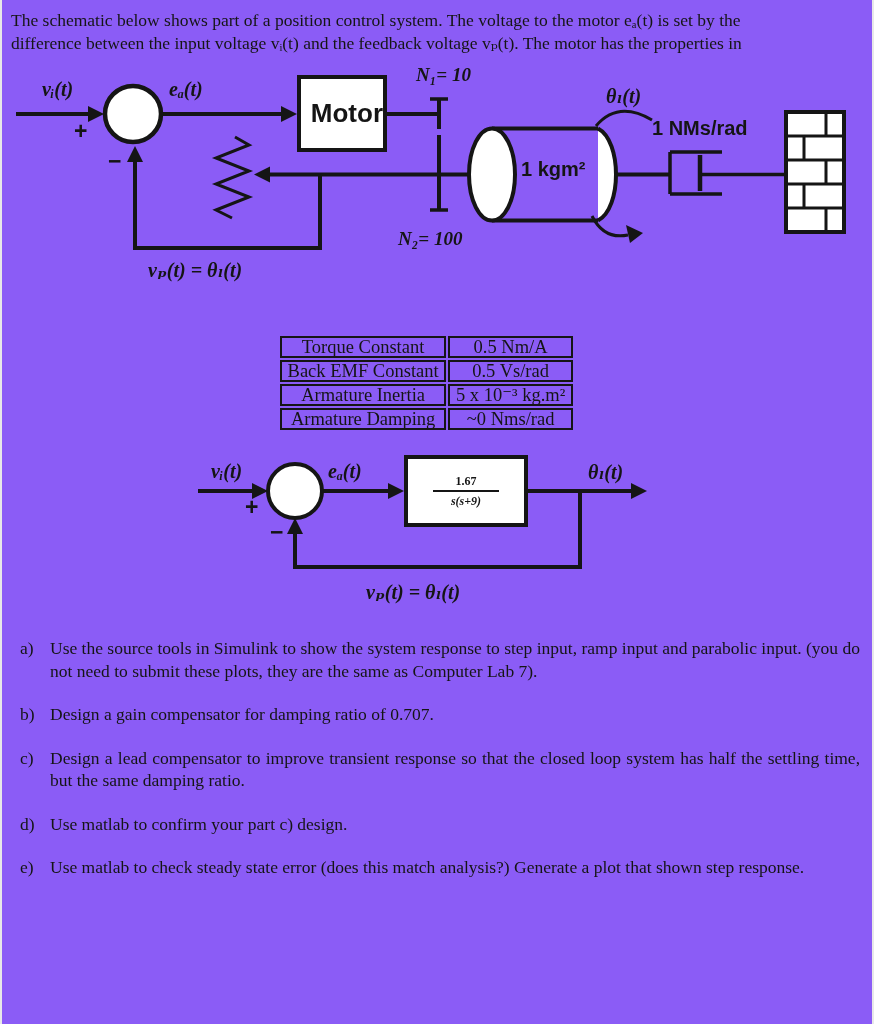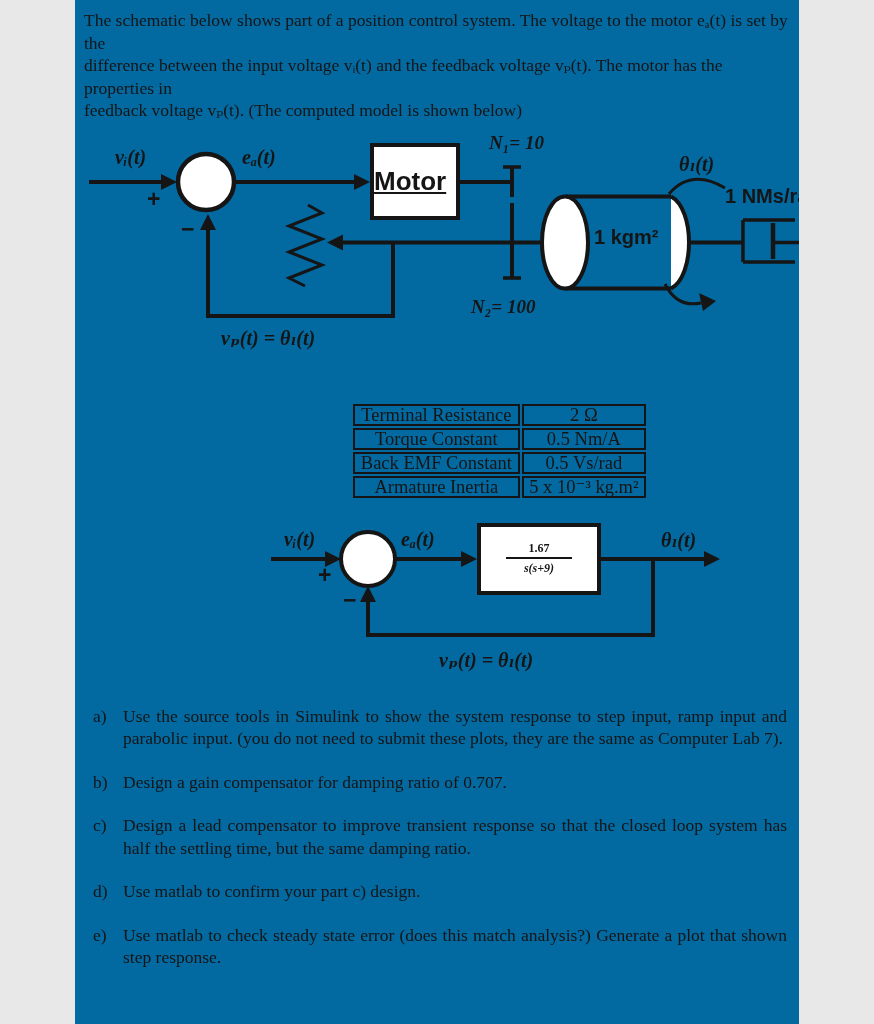--- a/index.html
+++ b/index.html
@@ -1,37 +1,37 @@
 <!DOCTYPE html>
 <html><head>
 <meta charset="utf-8">
 <style>
   html,body { margin:0; padding:0; background:#e8e8e8; }
   .page {
-    position:relative; width:724px; height:1024px; margin:0 auto;
-    background:#0369a1; color:#151515; overflow:hidden;
+    position:relative; width:870px; height:1024px; margin:0 auto;
+    background:#8b5cf6; color:#151515; overflow:hidden;
     font-family:"Liberation Serif","DejaVu Serif",serif;
   }
   
   .intro { padding:9px 9px 0 9px; font-size:17.5px; line-height:22.5px; }
   .iline { white-space:normal; }
   
   .diagram { position:relative; width:874px; }
   .schematic { height:250px; margin-top:8px; }
   .bd { height:165px; margin-top:18px; }
   svg.layer { position:absolute; left:0; top:0; }
   .lbl { position:absolute; white-space:nowrap; }
   .math { font-family:"Liberation Serif","DejaVu Serif",serif; font-style:italic; font-weight:bold; font-size:20px; }
   .math-sm { font-size:19px; }
   .sign { font-family:"Liberation Sans","DejaVu Sans",sans-serif; font-weight:bold; font-size:23px; font-style:normal; line-height:1; }
   .sans-lbl { font-family:"Liberation Sans","DejaVu Sans",sans-serif; font-weight:600; font-size:20px; }
   .motor-box {
     position:absolute; left:295px; top:13px; width:90px; height:77px; box-sizing:border-box;
-    border:4px solid #151515; display:flex; align-items:center; justify-content:flex-start;
-    font:bold 26px "Liberation Sans","DejaVu Sans",sans-serif; background:#fff;text-decoration:underline;
+    border:4px solid #151515; display:flex; align-items:center; justify-content:flex-end;
+    font:bold 26px "Liberation Sans","DejaVu Sans",sans-serif; background:#fff;
   }
   .tf-box {
     position:absolute; left:402px; top:5px; width:124px; height:72px; box-sizing:border-box;
     border:4px solid #151515; display:flex; flex-direction:column; align-items:center; justify-content:center;
     font-family:"Liberation Serif","DejaVu Serif",serif; font-weight:bold; font-size:12px; background:#fff;
   }
   .tf-bar { width:66px; border-top:2.5px solid #151515; margin:1px 0 2px 0; }
   .tf-den { font-style:italic; }
   
   .table-wrap { width:297px; margin:22px 0 0 276px; }
@@ -52,21 +52,20 @@
   svg .stroke { stroke:#151515; fill:none; }
 </style>
 </head>
 <body>
 
 <div class="page">
 
   <div class="intro">
     <div class="iline">The schematic below shows part of a position control system. The voltage to the motor eₐ(t) is set by the</div>
     <div class="iline">difference between the input voltage vᵢ(t) and the feedback voltage vₚ(t). The motor has the properties in</div>
-    <div class="iline">feedback voltage vₚ(t). (The computed model is shown below)</div>
   </div>
 
   <div class="diagram schematic">
     <svg class="layer" width="874" height="250" viewBox="0 0 874 250">
 
       <path class="stroke" stroke-width="4" d="M14 52 H88"></path>
       <path class="stroke" stroke-width="4" d="M159 52 H281"></path>
       <path class="stroke" stroke-width="4" d="M385 52 H437"></path>
       <path class="stroke" stroke-width="4" d="M266 112.5 H470"></path>
       <path class="stroke" stroke-width="4" d="M318 112.5 V186 H133 V98"></path>
@@ -122,34 +121,34 @@
     <div class="lbl sans-lbl" style="left:519px; top:96px;">1 kgm²</div>
     <div class="lbl math" style="left:604px; top:22px;">θₗ(t)</div>
     <div class="lbl sans-lbl" style="left:650px; top:55px;">1 NMs/rad</div>
     <div class="lbl math" style="left:146px; top:196px;">vₚ(t) =  θₗ(t)</div>
   </div>
 
   <div class="table-wrap">
     <table class="props">
       <tbody>
         <tr>
-          <td class="prop">Terminal Resistance</td>
-          <td class="val">2 Ω</td>
-        </tr>
-        <tr>
           <td class="prop">Torque Constant</td>
           <td class="val">0.5 Nm/A</td>
         </tr>
         <tr>
           <td class="prop">Back EMF Constant</td>
           <td class="val">0.5 Vs/rad</td>
         </tr>
         <tr>
           <td class="prop">Armature Inertia</td>
           <td class="val">5 x 10⁻³ kg.m²</td>
+        </tr>
+        <tr>
+          <td class="prop">Armature Damping</td>
+          <td class="val">~0 Nms/rad</td>
         </tr>
       </tbody>
     </table>
   </div>
 
   <div class="diagram bd">
     <svg class="layer" width="874" height="165" viewBox="0 0 874 165">
       <path class="stroke" stroke-width="4" d="M196 41 H250"></path>
       <path class="stroke" stroke-width="4" d="M321 41 H386"></path>
       <path class="stroke" stroke-width="4" d="M526 41 H629"></path>

